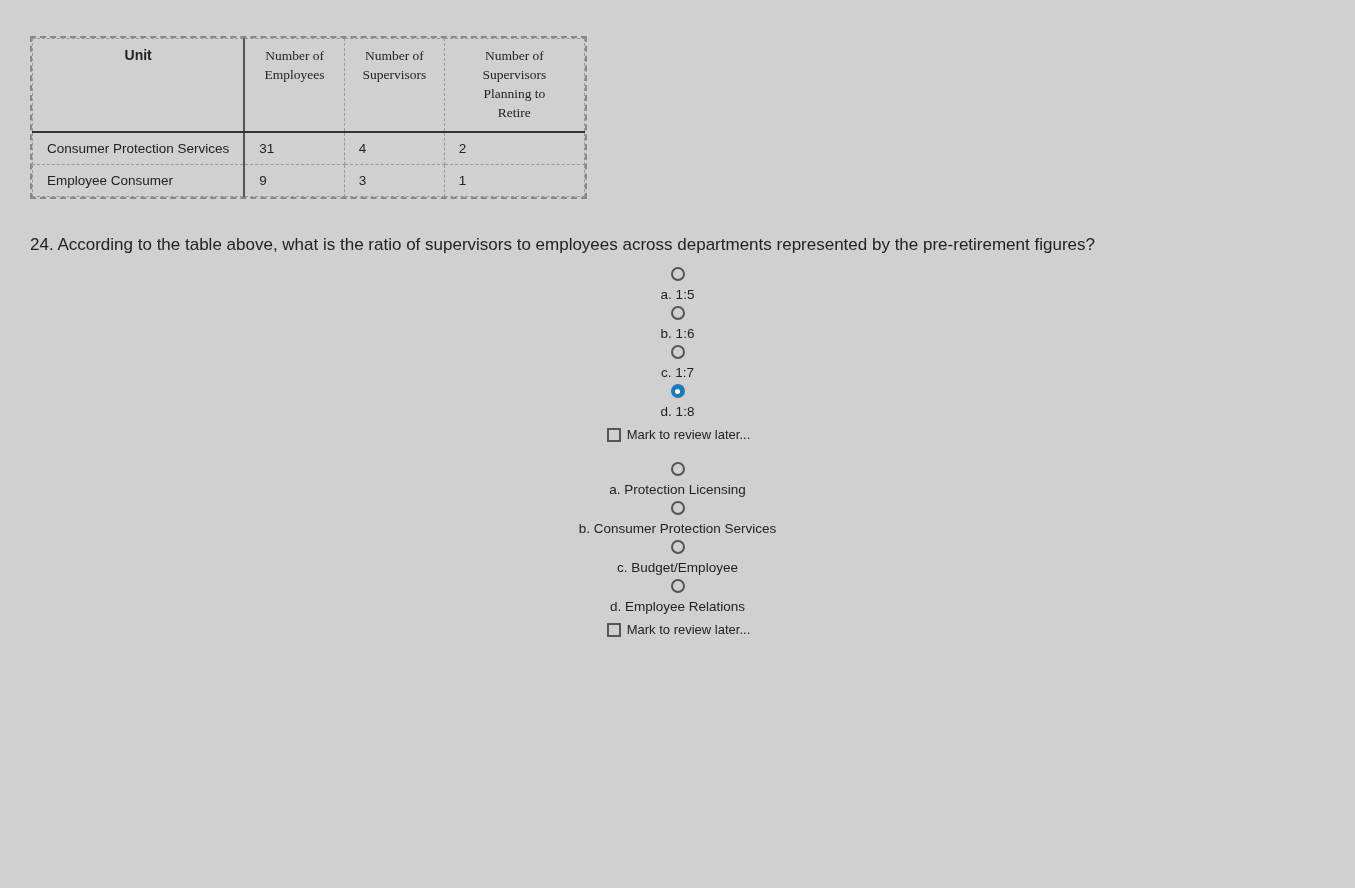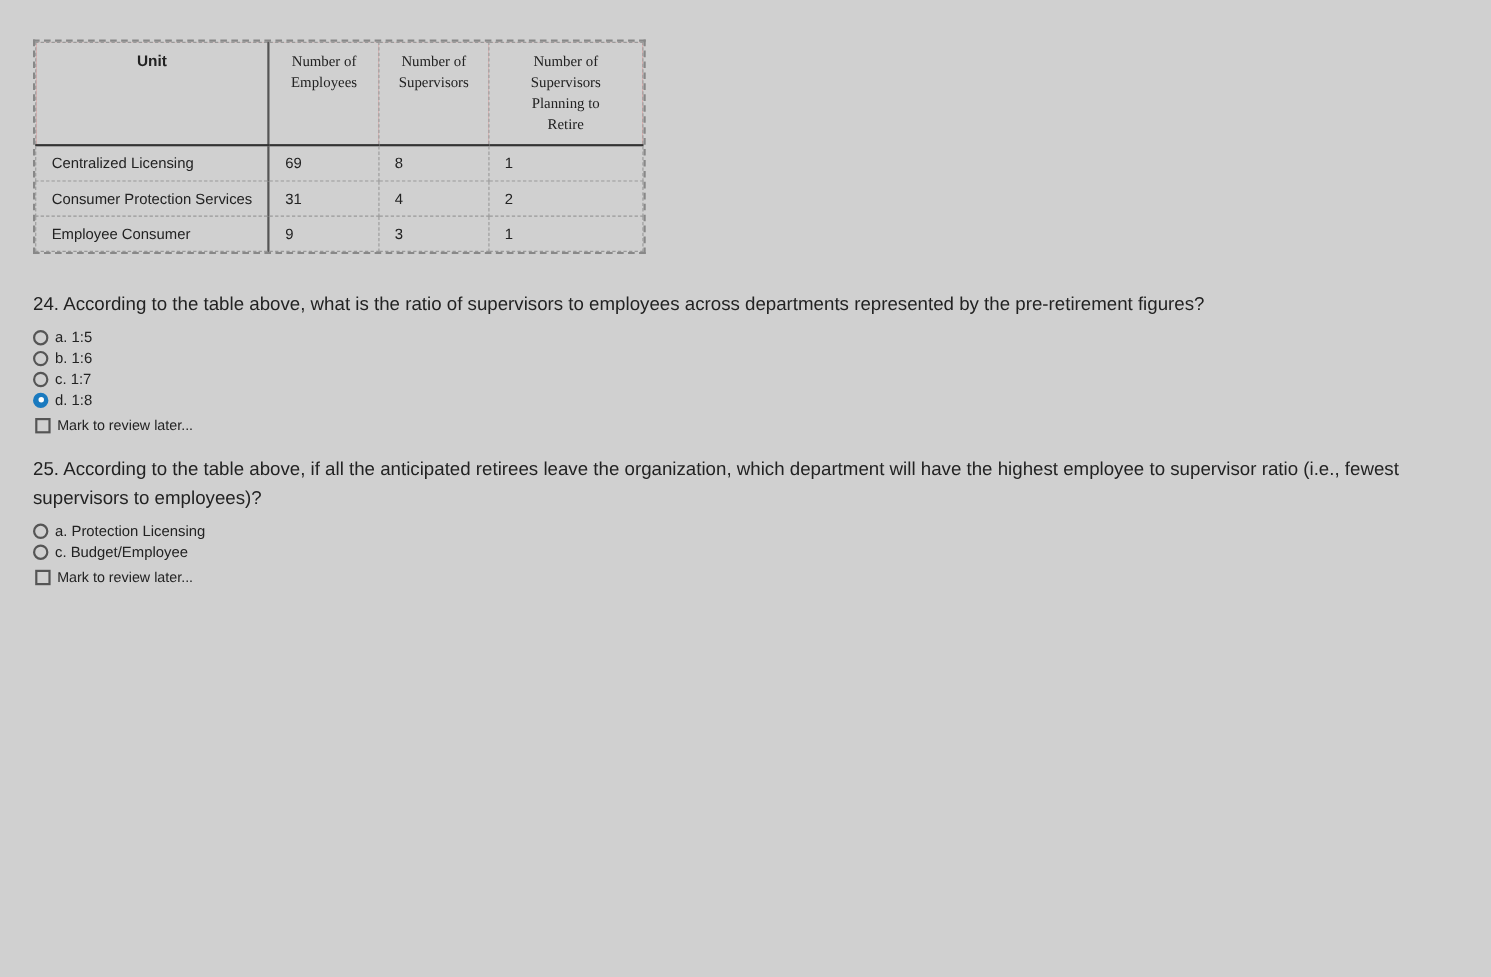--- a/index.html
+++ b/index.html
@@ -52,38 +52,38 @@
     }
     .col-header {
       font-size: 13.5px;
       line-height: 1.4;
       font-family: Liberation Serif, serif;
     }
     .data-row td { font-size: 13.5px; }
     .question-block { margin-bottom: 20px; }
     .question-text { font-size: 17px; line-height: 1.5; margin-bottom: 10px; }
     .options { list-style: none; margin-bottom: 8px; }
-    .options li { margin-bottom: 4px; display: flex; align-items: center; gap: 6px; font-size: 13.5px; }
+    .options li { margin-bottom: 4px; display: flex; align-items: center; gap: 6px; font-size: 13.5px; flex-direction: column; }
     .radio-circle {
       width: 14px; height: 14px; border-radius: 50%;
       border: 2px solid #555;
       display: inline-flex; align-items: center; justify-content: center;
       flex-shrink: 0;
     }
     .radio-circle.selected {
       background: #1a7abf;
       border-color: #1a7abf;
     }
     .radio-circle.selected::after {
       content: '';
       width: 5px; height: 5px;
       border-radius: 50%;
       background: white;
     }
-    .mark-review { display: flex; align-items: center; gap: 6px; font-size: 13px; margin-top: 4px; margin-left: 2px; }
+    .mark-review { display: flex; align-items: center; gap: 6px; font-size: 13px; margin-top: 4px; margin-left: 2px; justify-content: center; }
     .checkbox-box {
       width: 14px; height: 14px;
       border: 2px solid #555;
       display: inline-block;
       flex-shrink: 0;
     }
     .header-title-row {
       background: #ef4444;
     }
   </style>
@@ -99,26 +99,20 @@
   <table>
     <thead>
       <tr class="header-row header-title-row">
         <th class="col-unit unit-header">Unit</th>
         <th class="col-employees col-header">Number of<br>Employees</th>
         <th class="col-supervisors col-header">Number of<br>Supervisors</th>
         <th class="col-retiring col-header">Number of<br>Supervisors<br>Planning to<br>Retire</th>
       </tr>
     </thead>
     <tbody id="table-body">
-    <tr class="data-row">
-      <td class="col-unit">Centralized Licensing</td>
-      <td class="col-employees">69</td>
-      <td class="col-supervisors">8</td>
-      <td class="col-retiring">1</td>
-    </tr>
         <tr class="data-row">
       <td class="col-unit">Consumer Protection Services</td>
       <td class="col-employees">31</td>
       <td class="col-supervisors">4</td>
       <td class="col-retiring">2</td>
     </tr>
         <tr class="data-row">
       <td class="col-unit">Employee Consumer</td>
       <td class="col-employees">9</td>
       <td class="col-supervisors">3</td>
@@ -148,29 +142,36 @@
         <span>d. 1:8</span>
       </li>
     </ul>
   <div class="mark-review">
     <span class="checkbox-box"></span>
     <span>Mark to review later...</span>
   </div>
 </div>
 
 <div class="question-block">
-  <p class="question-text">25. According to the table above, if all the anticipated retirees leave the organization, which department will have the highest employee to supervisor ratio (i.e., fewest supervisors to employees)?</p>
   <ul class="options" id="q25-options">
       <li>
         <span class="radio-circle"></span>
         <span>a. Protection Licensing</span>
       </li>
       <li>
         <span class="radio-circle"></span>
+        <span>b. Consumer Protection Services</span>
+      </li>
+      <li>
+        <span class="radio-circle"></span>
         <span>c. Budget/Employee</span>
+      </li>
+      <li>
+        <span class="radio-circle"></span>
+        <span>d. Employee Relations</span>
       </li>
     </ul>
   <div class="mark-review">
     <span class="checkbox-box"></span>
     <span>Mark to review later...</span>
   </div>
 </div>
 
 
 

